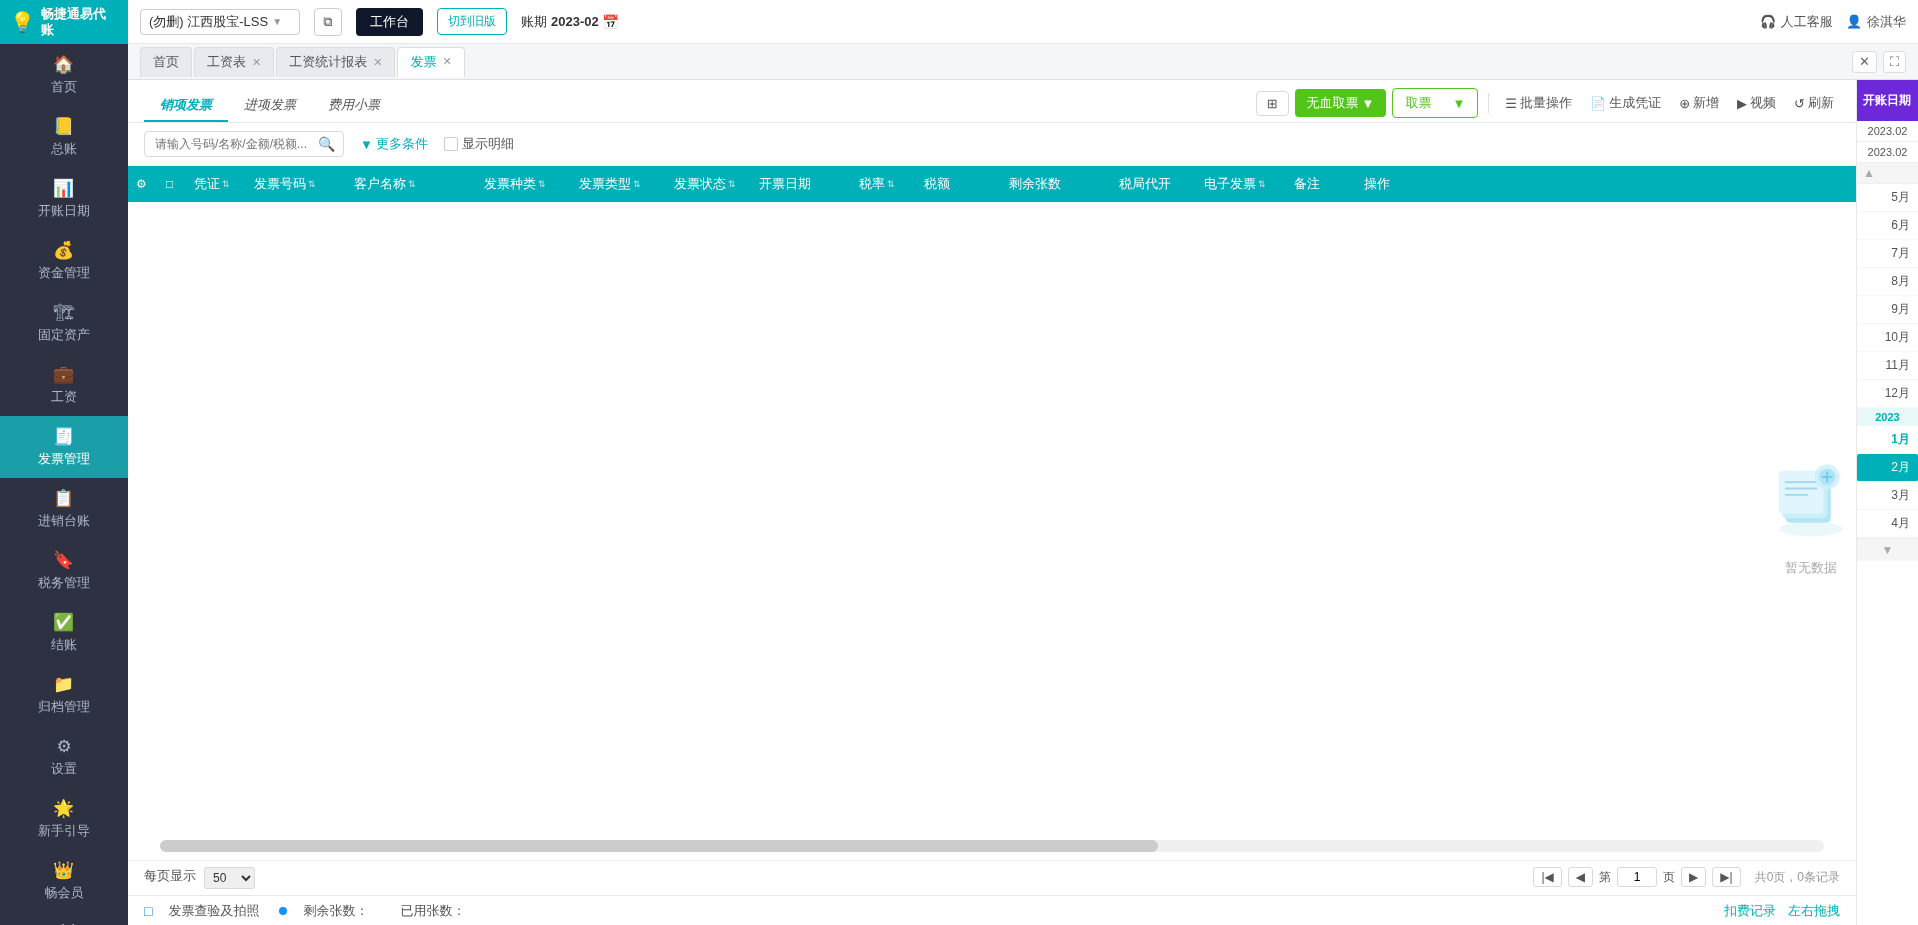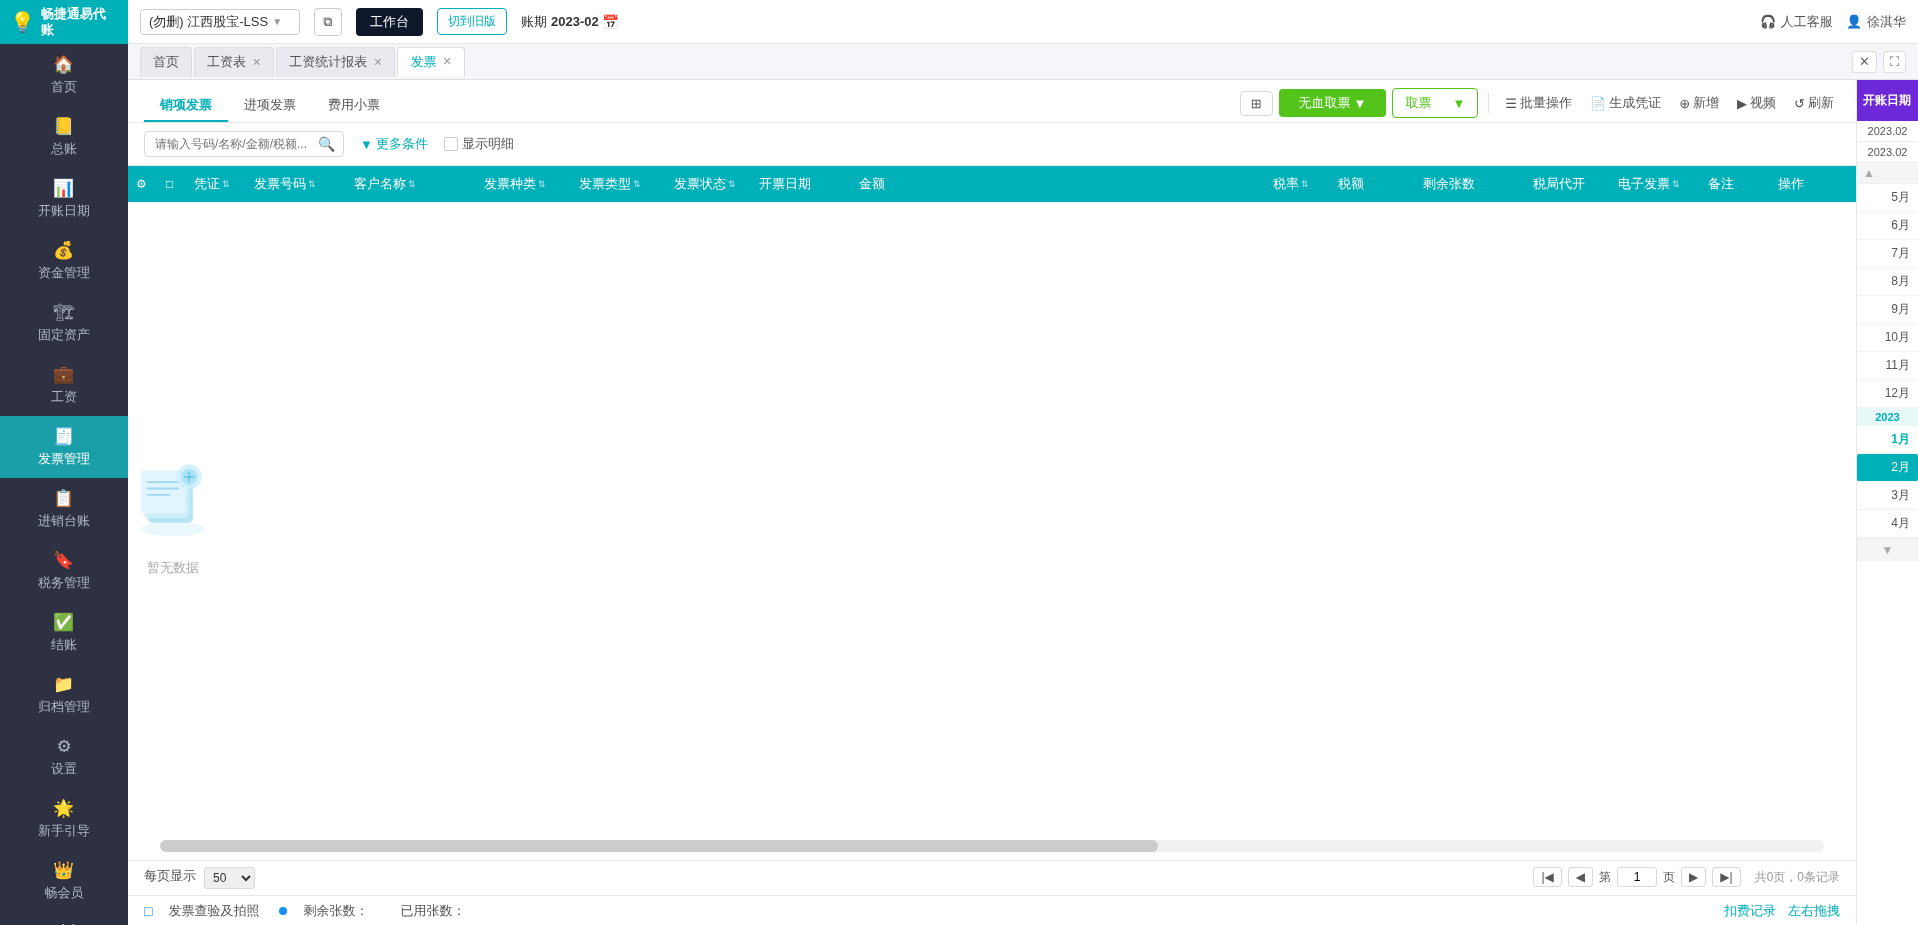--- a/index.html
+++ b/index.html
@@ -193,32 +193,33 @@
       border-bottom: 1px solid #e8e8e8;
       gap: 0;
     }
     .sub-tab {
       padding: 6px 16px;
       cursor: pointer;
       font-size: 13px;
       color: #555;
       border-bottom: 2px solid transparent;
       margin-bottom: -1px;
+      font-style: italic;
     }
     .sub-tab.active {
       color: #00b0b9;
       border-bottom: 2px solid #00b0b9;
       font-weight: bold;
     }
     .btn-green {
       background: #52c41a;
       color: #fff;
       border: none;
       border-radius: 4px;
-      padding: 5px 20px;
+      padding: 5px 12px;
       font-size: 13px;
       cursor: pointer;
       display: flex;
       align-items: center;
       gap: 3px;
     }
     .btn-outline-green {
       background: #fff;
       color: #52c41a;
       border: 1px solid #52c41a;
@@ -316,23 +317,24 @@
       font-size: 12px;
       color: #fff;
     }
     .th-cell .sort-icon { font-size: 9px; color: rgba(255,255,255,0.7); }
 
     
     .table-body {
       flex: 1;
       display: flex;
       flex-direction: column;
-      align-items: flex-start;
+      align-items: flex-end;
       justify-content: center;
       overflow: hidden;
+      margin-left: 40px;
     }
     .empty-state {
       display: flex;
       flex-direction: column;
       align-items: center;
       gap: 12px;
     }
     .empty-icon {
       width: 90px;
       height: 90px;
@@ -707,23 +709,20 @@
           <span>发票类型</span>
             <span class="sort-icon">⇅</span>
         </div>
         <div class="th-cell" style="width:85px;">
           <span>发票状态</span>
             <span class="sort-icon">⇅</span>
         </div>
         <div class="th-cell" style="width:100px;">
           <span>开票日期</span>
         </div>
-        <div class="th-cell" style="flex:1;min-width:100px;">
-          <span>金额</span>
-        </div>
         <div class="th-cell" style="width:65px;">
           <span>税率</span>
             <span class="sort-icon">⇅</span>
         </div>
         <div class="th-cell" style="width:85px;">
           <span>税额</span>
         </div>
         <div class="th-cell" style="width:110px;">
           <span>剩余张数</span>
         </div>

